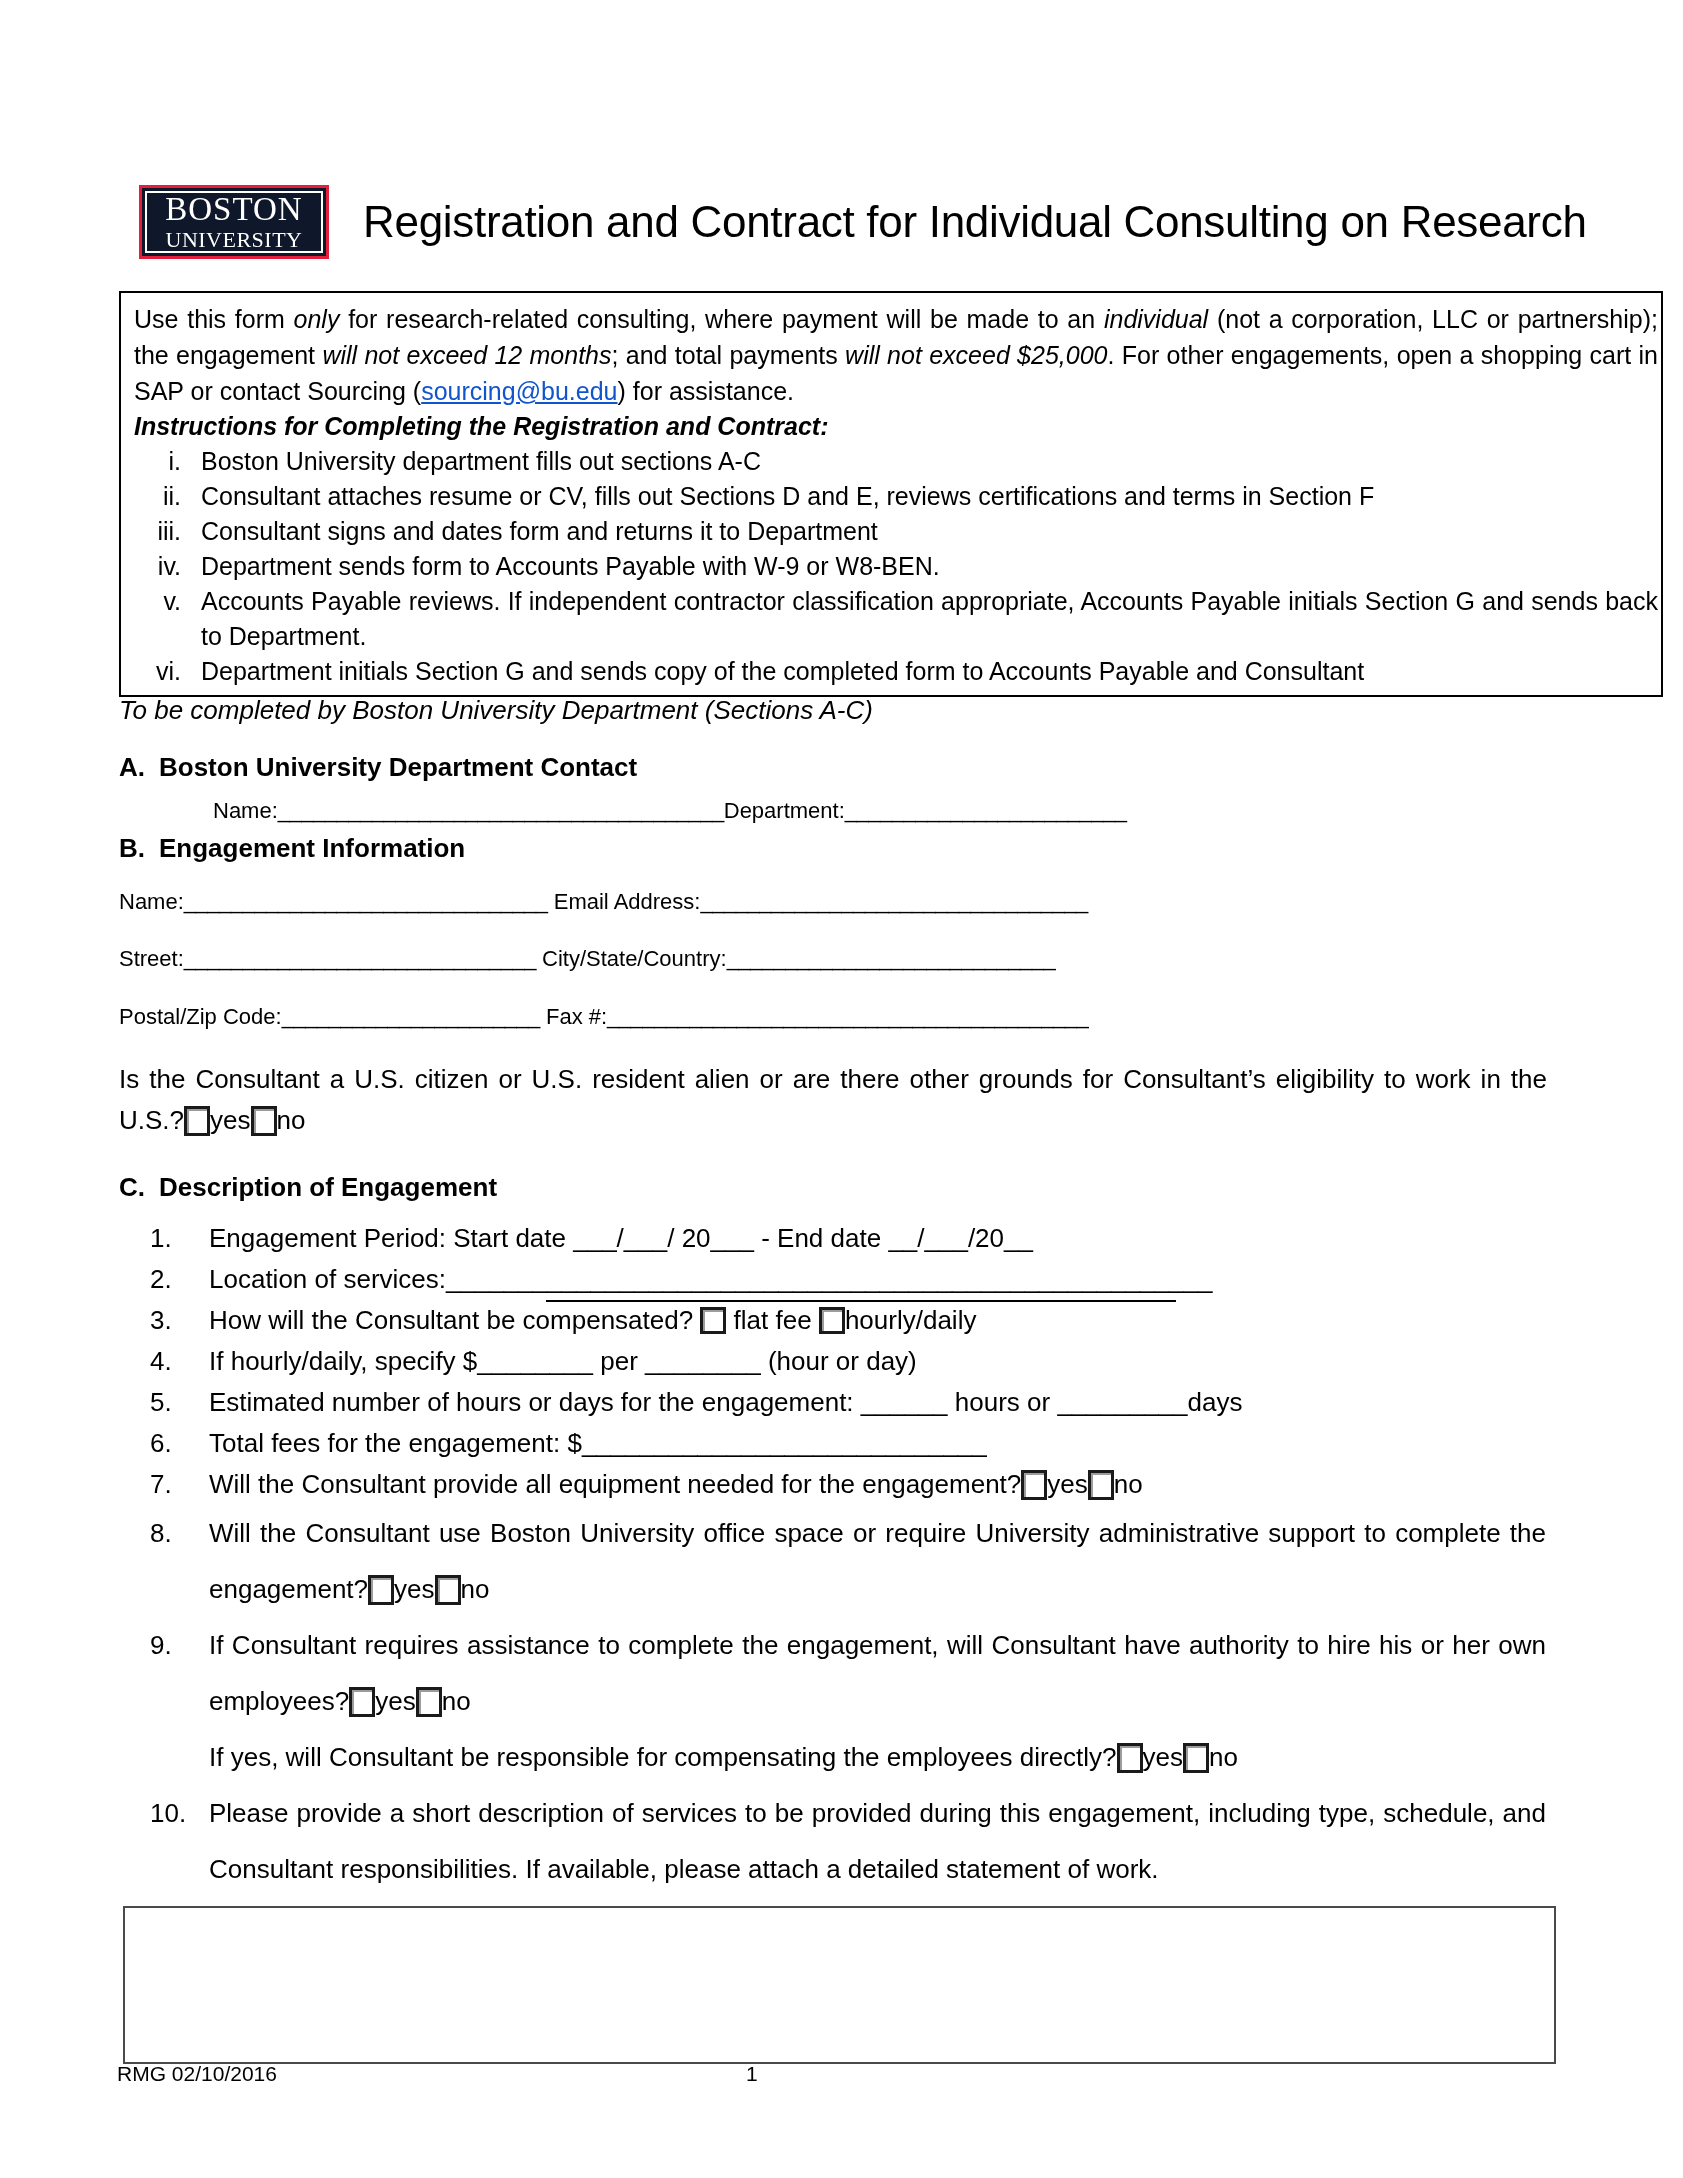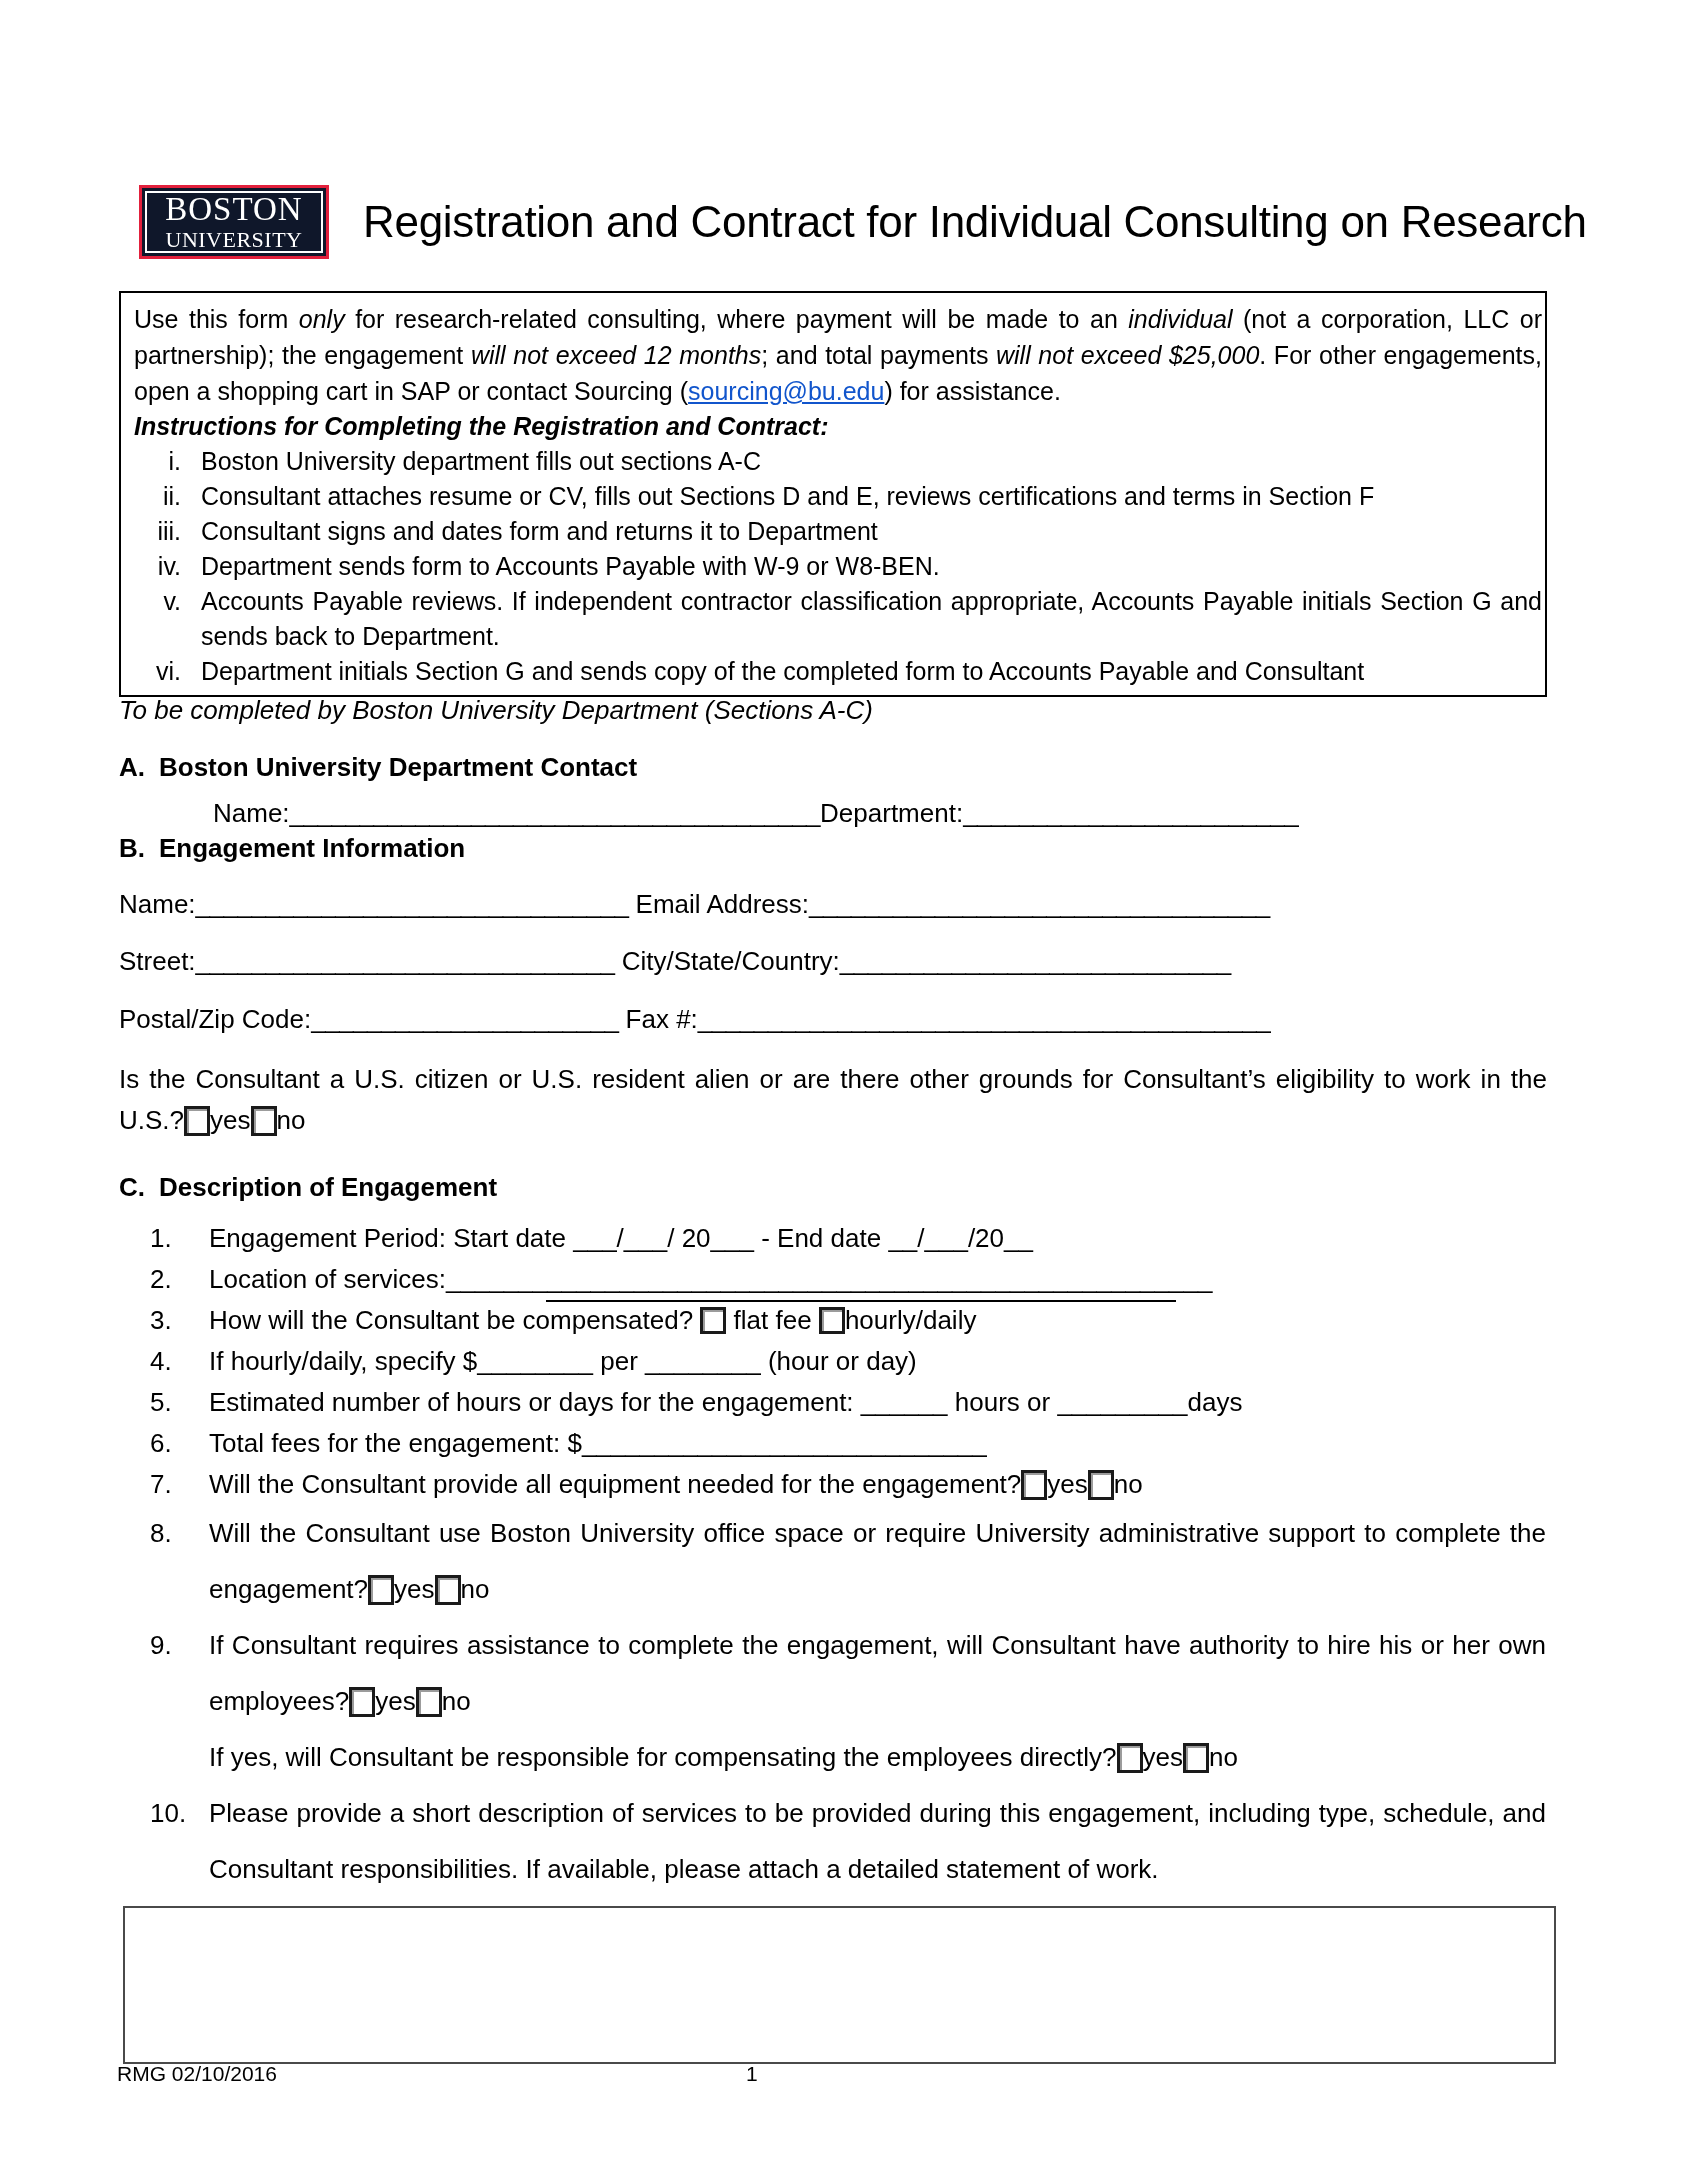--- a/index.html
+++ b/index.html
@@ -76,21 +76,21 @@
     margin-left: 34px;
     white-space: nowrap;
     letter-spacing: -0.3px;
   }
 
   
   .instr-box {
     position: absolute;
     left: 119px;
     top: 291px;
-    width: 1428px;
+    width: 1544px;
     box-sizing: border-box;
     border: 2px solid #000000;
     padding: 8px 3px 6px 13px;
   }
   .instr-p {
     font-size: 25px;
     line-height: 36px;
     text-align: justify;
     margin: 0;
   }
@@ -144,21 +144,21 @@
     font-size: 26px;
     font-weight: bold;
   }
   .sec .sec-letter {
     width: 40px;
     flex: 0 0 40px;
   }
 
   .field-row {
     position: absolute;
-    font-size: 26px;
+    font-size: 22px;
     white-space: nowrap;
     text-align: right;
   }
   .blank { letter-spacing: -0.5px; }
 
   
   .cbox {
     display: inline-block;
     width: 26px;
     height: 30px;

